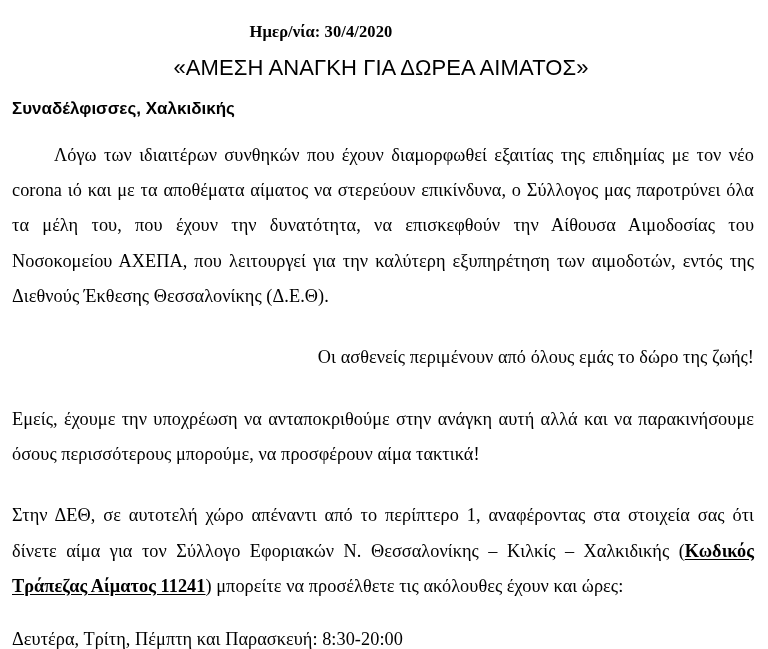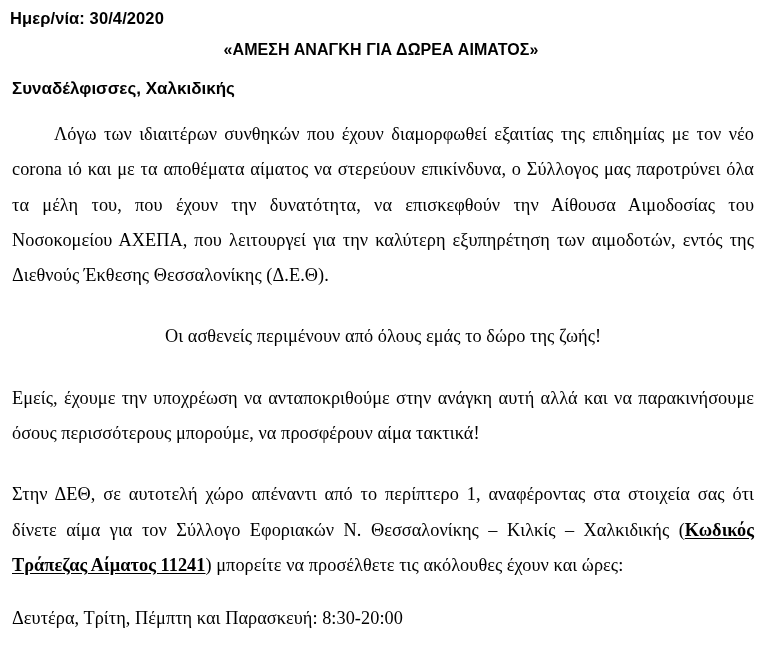--- a/index.html
+++ b/index.html
@@ -19,24 +19,24 @@
   .page {
     position: relative;
     width: 768px;
     height: 649px;
     box-sizing: border-box;
     padding: 0 12px 0 10px;
   }
 
   
   .date-line {
-    text-align: left;
+    text-align: center;
     padding-right: 124px;
-    padding-top: 9px;
-    font-family: Liberation Sans, sans-serif;
+    padding-top: 23px;
+    font-family: Liberation Serif, serif;
     font-weight: bold;
     font-size: 16.5px;
     letter-spacing: 0.1px;
     line-height: 1.1;
   }
 
   
   .doc-title {
     text-align: center;
     font-family: "Liberation Sans", "DejaVu Sans", sans-serif;
@@ -47,22 +47,22 @@
     line-height: 1.15;
   }
   .doc-title .u {
     display: inline-block;
     border-bottom: 2.5px solid #000;
     padding-bottom: 1px;
   }
   .doc-subtitle {
     text-align: center;
     font-family: "Liberation Sans", "DejaVu Sans", sans-serif;
-    font-weight: bold;
-    font-size: 16px;
+    font-weight: normal;
+    font-size: 22px;
     letter-spacing: 0.1px;
     margin-top: 14px;
     padding-right: 4px;
     line-height: 1.15;
   }
 
   
   .salutation {
     font-family: "Liberation Sans", "DejaVu Sans", sans-serif;
     font-weight: bold;
@@ -86,21 +86,21 @@
     text-justify: inter-word;
     letter-spacing: 0.05px;
   }
   p.para.indent {
     text-indent: 42px;
   }
   p.para.gap {
     margin-top: 26px;
   }
   p.para.nojustify {
-    text-align: center;
+    text-align: right;
   }
 
   .bu {
     font-weight: bold;
     text-decoration: underline;
     text-underline-offset: 2px;
   }
 
   
   .schedule {

